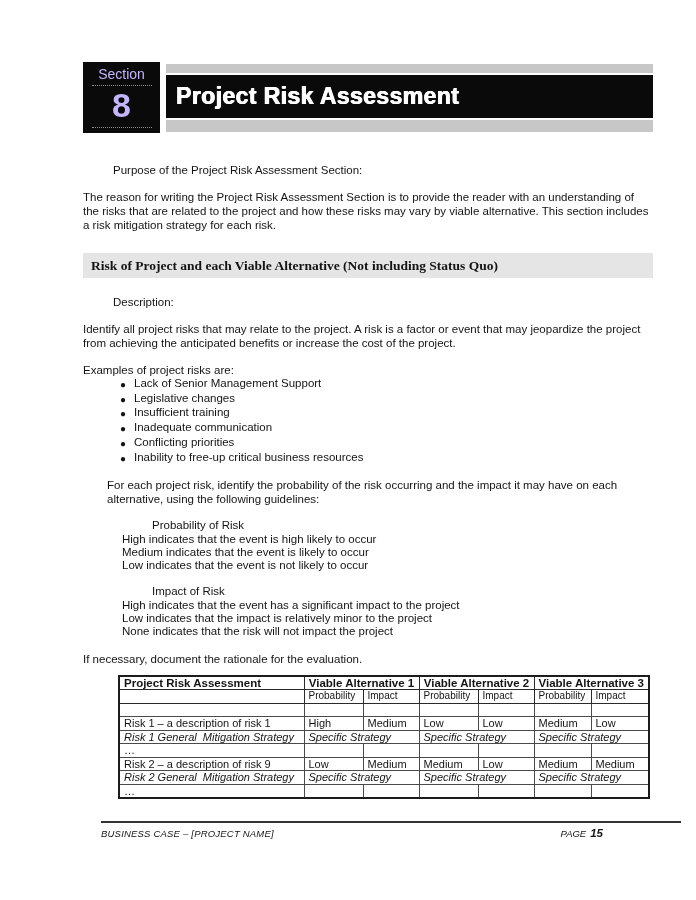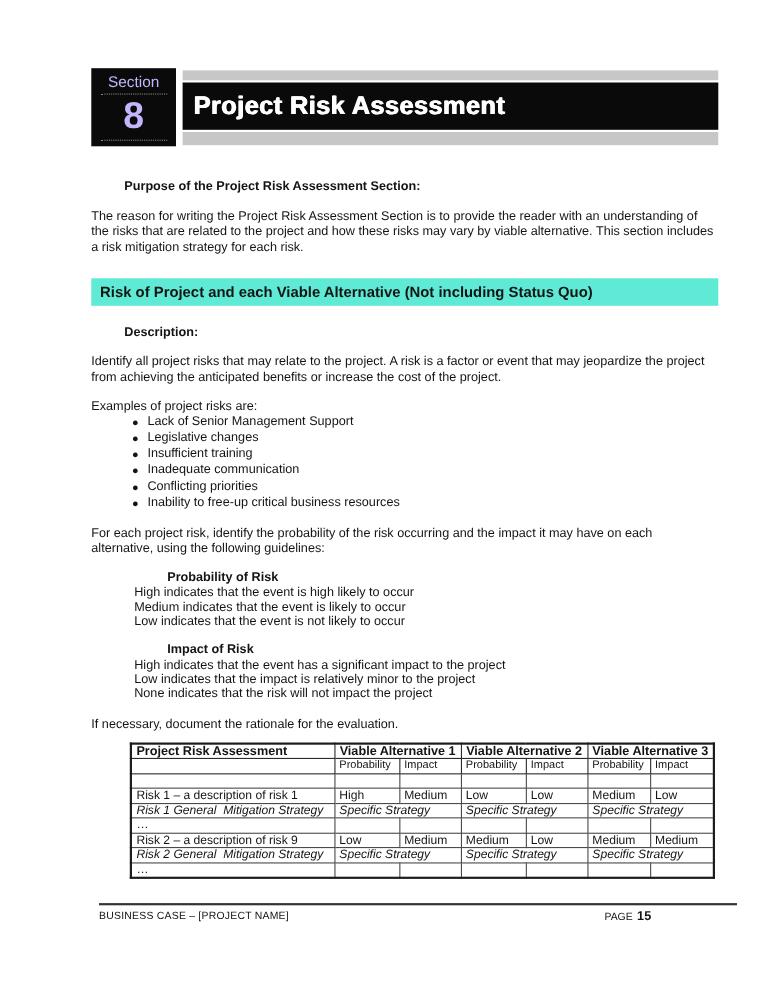--- a/index.html
+++ b/index.html
@@ -66,43 +66,44 @@
     font-size: 23px;
     font-weight: bold;
     letter-spacing: 0.4px;
     padding-left: 10px;
     text-shadow: 0.6px 0 0 #ffffff, -0.3px 0 0 #ffffff;
   }
   .strip.bottom { height: 12px; margin-top: 2px; }
 
   
   .txt { font-size: 11.5px; line-height: 14px; }
-  .bold { font-weight: bold; padding-left: 30px; }
+  .bold { font-weight: normal; padding-left: 30px; }
   .purpose-heading { margin-top: 30px; }
   .purpose-body { margin-top: 13px; width: 566px; }
 
   .section-bar {
     margin-top: 21px;
-    background: #5eead4;
+    background: #e5e5e5;
     font-weight: bold;
     font-size: 13.5px;
     line-height: 15px;
     padding: 5px 8px 5px 8px;
     width: 570px;
+    font-family: Liberation Serif, serif;
   }
 
   .desc-label { margin-top: 17px; }
   .desc-body { margin-top: 13px; width: 566px; }
   .examples-intro { margin-top: 13px; }
 
   .bullets { margin-top: 0; }
   .bullet-row { display: flex; font-size: 11.5px; line-height: 13.7px; }
   .bullet-dot { width: 14px; margin-left: 37px; flex-shrink: 0; font-size: 10px; padding-top: 1px; }
 
-  .guidelines-intro { margin-top: 13px; width: 566px; }
+  .guidelines-intro { margin-top: 13px; width: 566px; margin-left: 24px; }
   .guide-block { margin-left: 39px; margin-top: 13px; }
   .guide-block .line { font-size: 11.5px; line-height: 13.3px; }
 
   .rationale { margin-top: 13px; }
 
   
   table.risk-table {
     border-collapse: collapse;
     table-layout: fixed;
     width: 530px;
@@ -123,28 +124,29 @@
   }
   .risk-table .hrow th { height: 14px; border-color: #2a2a2a; }
   .risk-table th.main-head { font-weight: bold; font-size: 11.5px; }
   .risk-table th.group-head { font-weight: bold; font-size: 11.5px; text-align: center; }
   .risk-table th.sub-head { font-size: 10px; }
   .risk-table .strategy td { font-style: italic; }
 
   
   .footer {
     position: absolute;
-    left: 90px;
+    left: 101px;
     top: 821px;
     width: 580px;
     border-top: 2px solid #333333;
     padding-top: 4px;
     display: flex;
     justify-content: space-between;
-    align-items: flex-start;
+    align-items: flex-end;
+    font-style: italic;
   }
   .footer .doc-name { font-size: 9.5px; letter-spacing: 0.2px; }
   .footer .page-group { margin-right: 78px; font-size: 9.5px; }
   .footer .page-num { font-weight: bold; font-size: 11.5px; margin-left: 4px; }
 </style>
 </head>
 <body>
 
 <div class="page">
   <div class="content">

